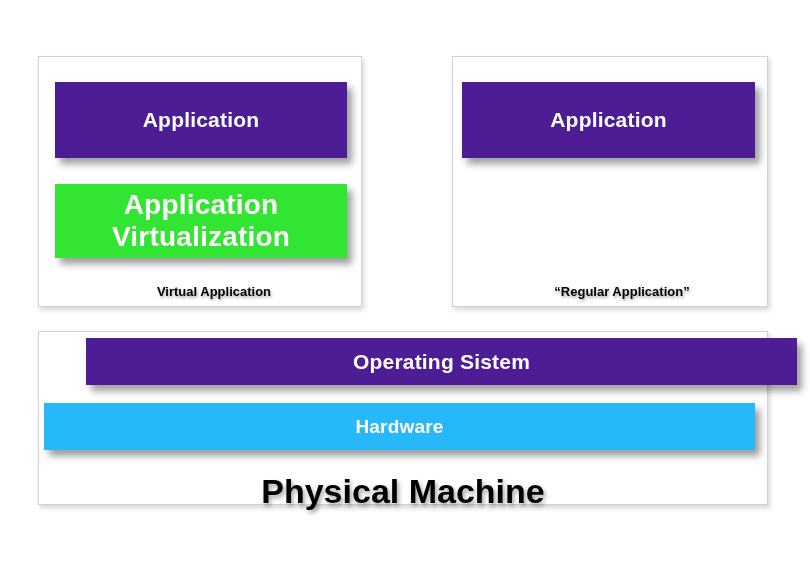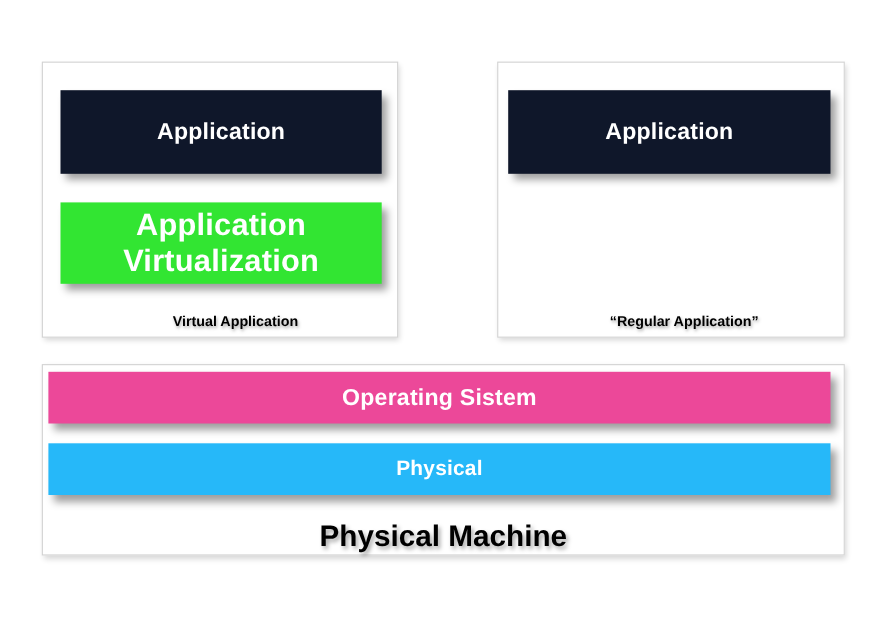--- a/index.html
+++ b/index.html
@@ -39,23 +39,23 @@
     display: flex;
     align-items: center;
     justify-content: center;
     box-sizing: border-box;
     color: #ffffff;
     font-weight: bold;
     letter-spacing: 0.2px;
     text-align: center;
     box-shadow: 5px 6px 7px rgba(0,0,0,0.38);
   }
-  .bar.orange { background: #0f172a; }
+  .bar.orange { background: #4c1d95; }
   .bar.green  { background: #32e532; }
-  .bar.red    { background: #ec4899; }
+  .bar.red    { background: #4c1d95; margin-left: 42px; }
   .bar.blue   { background: #26b8f9; }
 
   
   #bar-app-virtual     { left: 55px;  top: 82px;  width: 292px; height: 76px; font-size: 21px; }
   #bar-app-virtualization { left: 55px; top: 184px; width: 292px; height: 74px; font-size: 28px; }
   
   #bar-app-regular     { left: 462px; top: 82px;  width: 293px; height: 76px; font-size: 21px; }
   
   #bar-os              { left: 44px;  top: 338px; width: 711px; height: 47px; font-size: 21px; }
   #bar-hardware        { left: 44px;  top: 403px; width: 711px; height: 47px; font-size: 19px; }
@@ -73,21 +73,21 @@
     font-size: 13px;
     text-shadow: 1px 2px 3px rgba(0,0,0,0.35);
   }
   #caption-regular {
     left: 452px; top: 284px; width: 340px;
     font-size: 13px;
     text-shadow: 1px 2px 3px rgba(0,0,0,0.35);
   }
   #caption-physical {
     left: 38px; top: 472px; width: 730px;
-    font-size: 27px;
+    font-size: 34px;
     text-shadow: 2px 3px 4px rgba(0,0,0,0.35);
   }
 </style>
 </head>
 <body>
 
 <div id="canvas">
 
   <div class="panel" id="panel-virtual"></div>
 
@@ -100,17 +100,17 @@
   <div class="panel" id="panel-regular"></div>
 
   <div class="bar orange" id="bar-app-regular">Application</div>
 
   <div class="caption" id="caption-regular">“Regular Application”</div>
 
   <div class="panel" id="panel-physical"></div>
 
   <div class="bar red" id="bar-os">Operating Sistem</div>
 
-  <div class="bar blue" id="bar-hardware">Physical</div>
+  <div class="bar blue" id="bar-hardware">Hardware</div>
 
   <div class="caption" id="caption-physical">Physical Machine</div>
 
 </div>
 
 </body></html>

